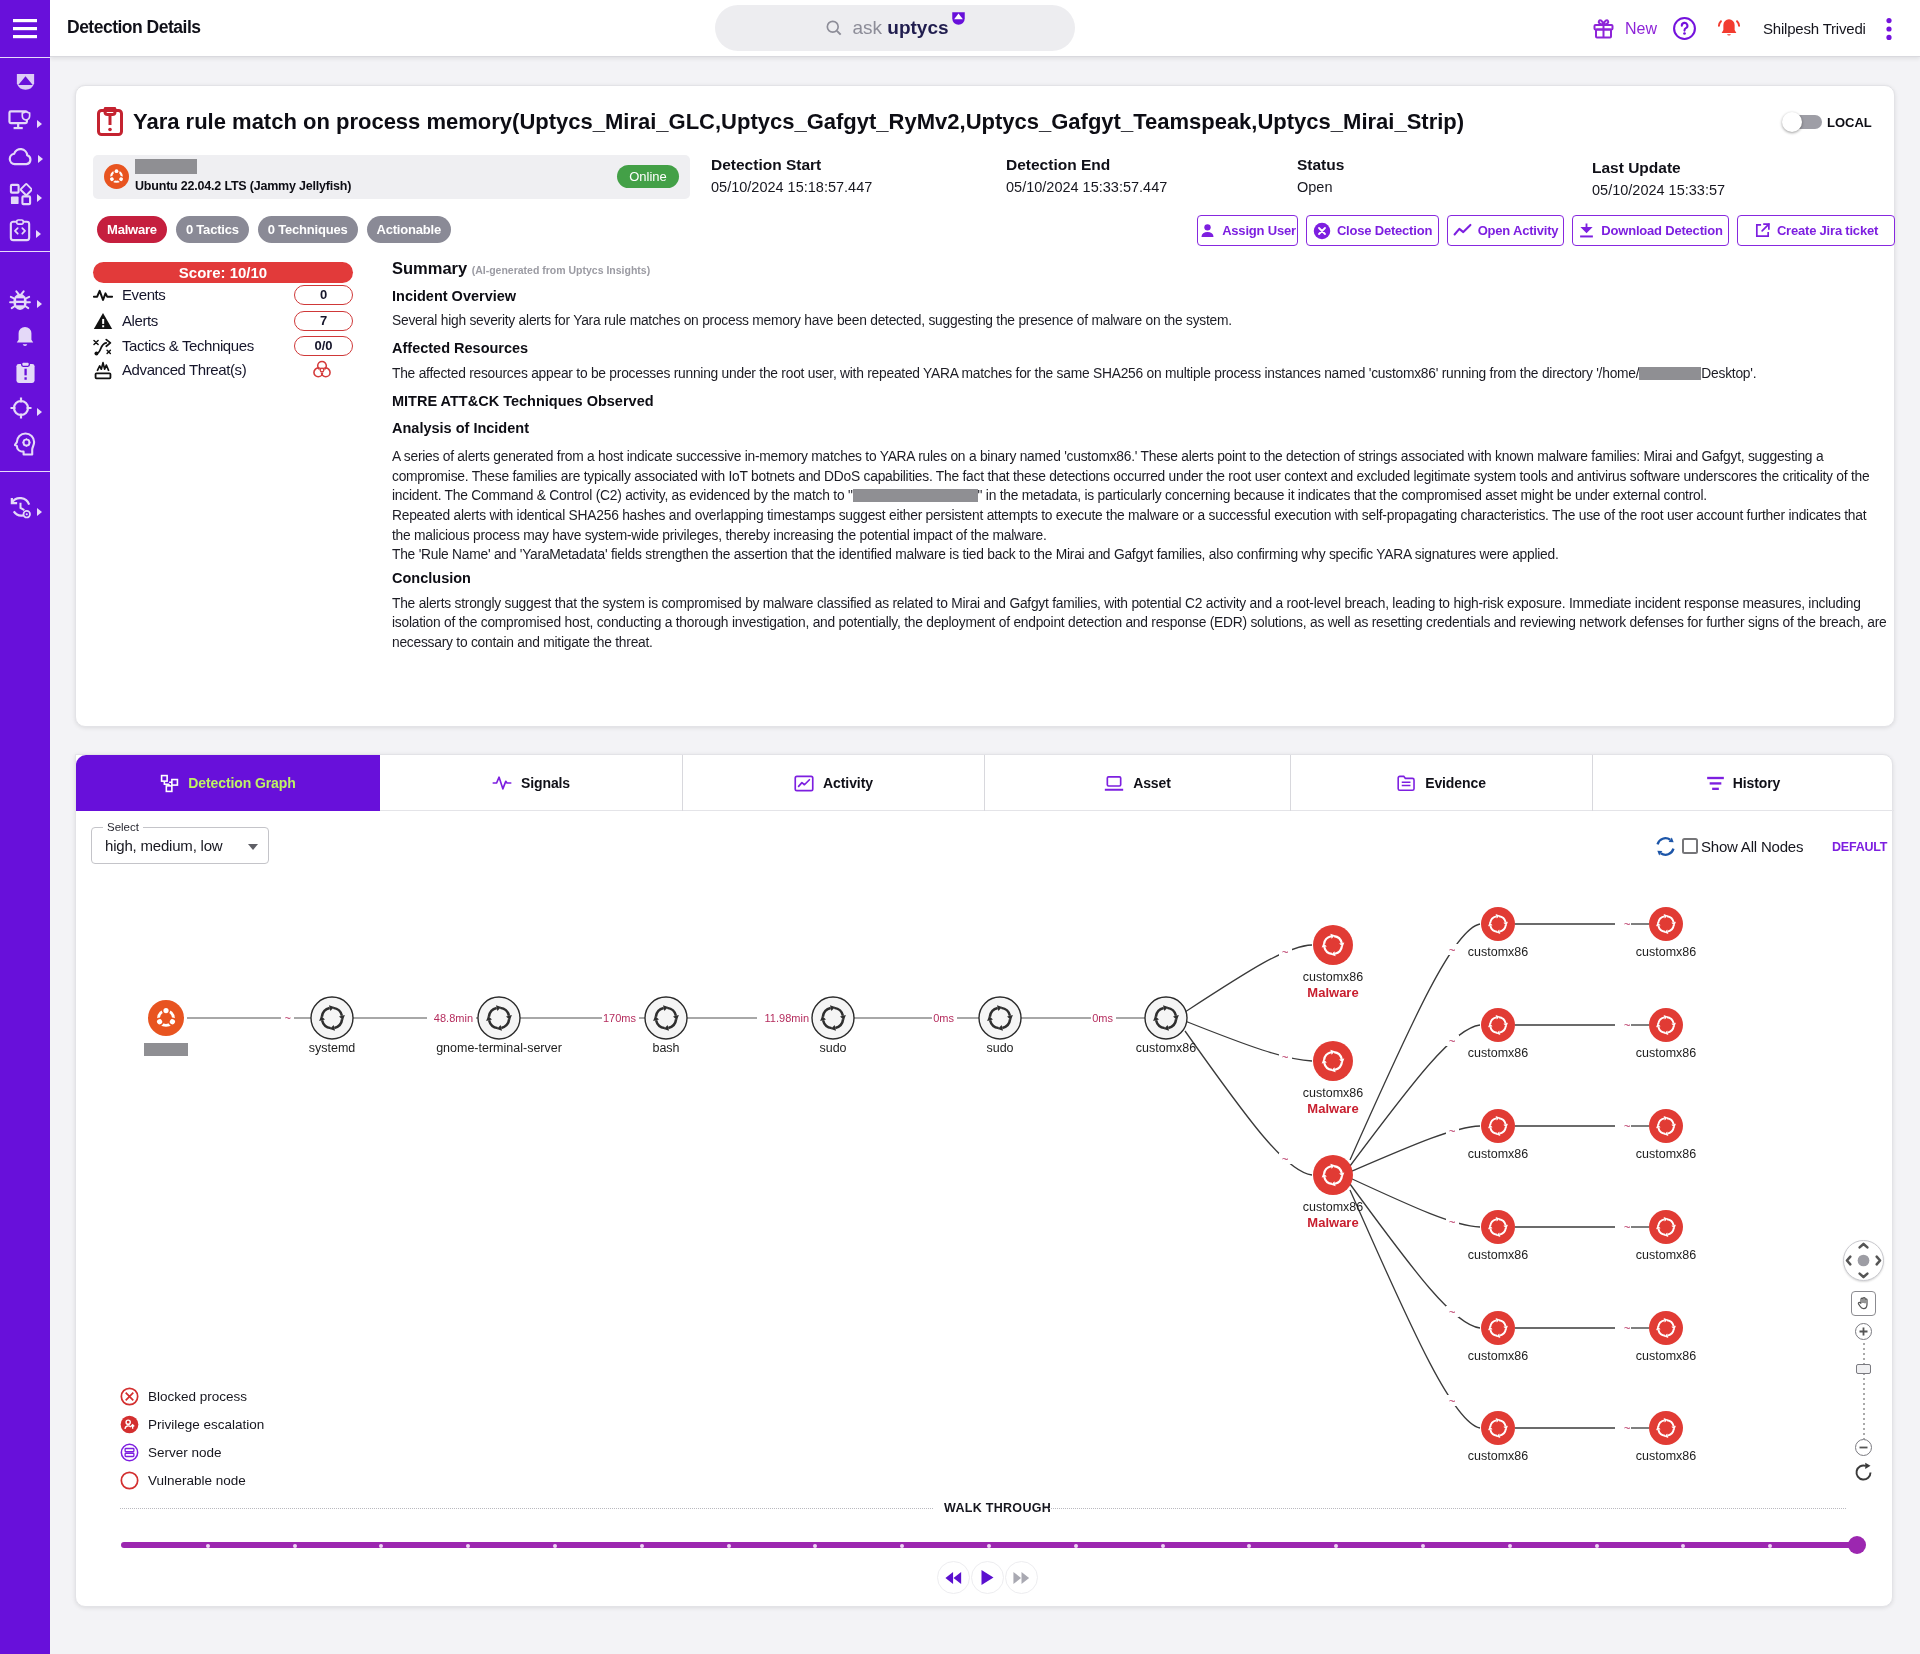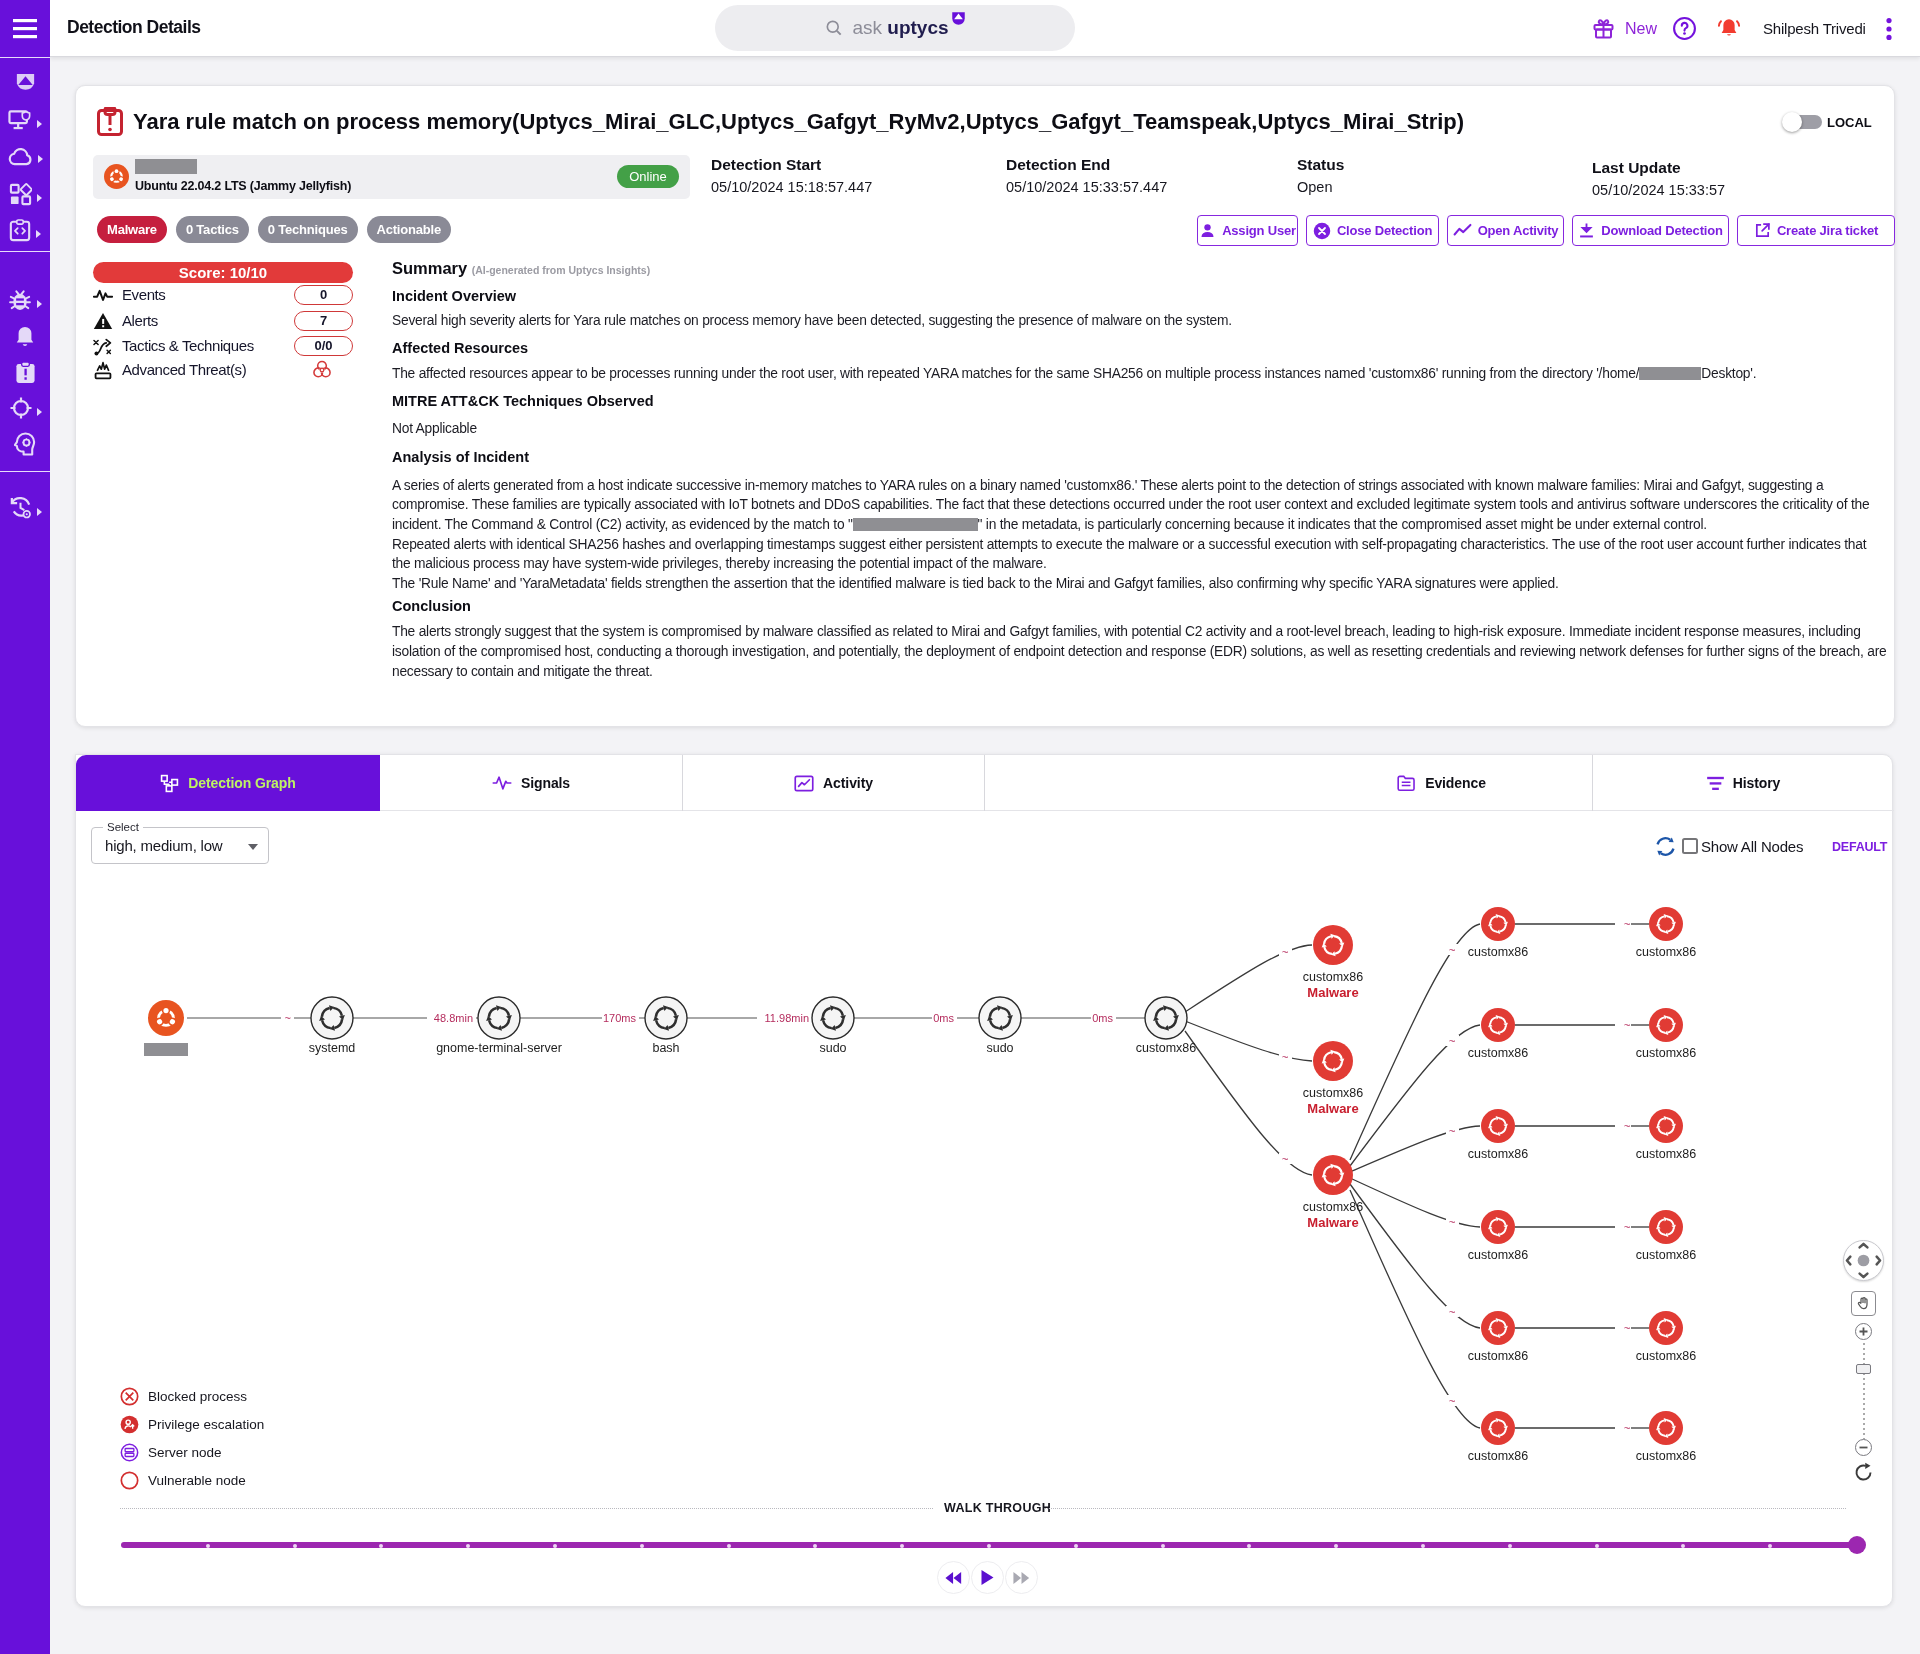--- a/index.html
+++ b/index.html
@@ -324,21 +324,20 @@
         </svg>
   </div>
 
   <div id="summary">
     <h2>Summary</h2> <span class="ai">(AI-generated from Uptycs Insights)</span>
     <h3 style="margin-top:8px">Incident Overview</h3>
     <p style="margin-top:6px">Several high severity alerts for Yara rule matches on process memory have been detected, suggesting the presence of malware on the system.</p>
     <h3 style="margin-top:8px">Affected Resources</h3>
     <p style="margin-top:7px">The affected resources appear to be processes running under the root user, with repeated YARA matches for the same SHA256 on multiple process instances named 'customx86' running from the directory '/home/<span class="redact" style="width:62px;height:13px;vertical-align:-2px"></span>Desktop'.</p>
     <h3 style="margin-top:9px">MITRE ATT&amp;CK Techniques Observed</h3>
-    <p style="margin-top:9px">Not Applicable</p>
     <h3 style="margin-top:9px">Analysis of Incident</h3>
     <p style="margin-top:10px">A series of alerts generated from a host indicate successive in-memory matches to YARA rules on a binary named 'customx86.' These alerts point to the detection of strings associated with known malware families: Mirai and Gafgyt, suggesting a compromise. These families are typically associated with IoT botnets and DDoS capabilities. The fact that these detections occurred under the root user context and excluded legitimate system tools and antivirus software underscores the criticality of the incident. The Command &amp; Control (C2) activity, as evidenced by the match to "<span class="redact" style="width:125px;height:13px;vertical-align:-2px"></span>" in the metadata, is particularly concerning because it indicates that the compromised asset might be under external control.<br>Repeated alerts with identical SHA256 hashes and overlapping timestamps suggest either persistent attempts to execute the malware or a successful execution with self-propagating characteristics. The use of the root user account further indicates that the malicious process may have system-wide privileges, thereby increasing the potential impact of the malware.<br>The 'Rule Name' and 'YaraMetadata' fields strengthen the assertion that the identified malware is tied back to the Mirai and Gafgyt families, also confirming why specific YARA signatures were applied.</p>
     <h3 style="margin-top:4px">Conclusion</h3>
     <p style="margin-top:7px">The alerts strongly suggest that the system is compromised by malware classified as related to Mirai and Gafgyt families, with potential C2 activity and a root-level breach, leading to high-risk exposure. Immediate incident response measures, including isolation of the compromised host, conducting a thorough investigation, and potentially, the deployment of endpoint detection and response (EDR) solutions, as well as resetting credentials and reviewing network defenses for further signs of the breach, are necessary to contain and mitigate the threat.</p>
   </div>
 </div>
 
 <div class="card" id="card2">
   <div id="tabs">
     <div class="tab" id="tab0" style="left:0;width:304px">
@@ -350,20 +349,25 @@
           </svg>Detection Graph</div>
     <div class="tab" style="left:607px;width:302px">
       <svg width="20" height="17" viewBox="0 0 24 20" fill="none" stroke="#7d1fe0" stroke-width="2">
             <rect x="1.5" y="1.5" width="21" height="17" rx="2"></rect>
             <path d="M5.5 13.5 L9.5 9 L12.5 11.5 L18.5 5.5" stroke-linecap="round" stroke-linejoin="round"></path>
           </svg>Activity</div>
     <div class="tab" style="left:304px;width:303px">
       <svg width="20" height="18" viewBox="0 0 24 20" fill="none" stroke="#7d1fe0" stroke-width="2" stroke-linecap="round" stroke-linejoin="round">
             <path d="M1.5 10 h4 L8.5 3 L13 17 L16.5 8 L18 10 h4.5"></path>
           </svg>Signals</div>
+    <div class="tab" style="left:909px;width:306px">
+      <svg width="20" height="17" viewBox="0 0 24 20" fill="none" stroke="#7d1fe0" stroke-width="2">
+            <rect x="4" y="2" width="16" height="11" rx="1.5"></rect>
+            <path d="M1 17.5 h22" stroke-width="2.4"></path>
+          </svg>Asset</div>
     <div class="tab" style="left:1215px;width:302px">
       <svg width="19" height="17" viewBox="0 0 24 21" fill="none" stroke="#7d1fe0" stroke-width="2">
             <path d="M1.5 3.5 a2 2 0 0 1 2 -2 h5 l2 2.5 h9 a2 2 0 0 1 2 2 V17 a2 2 0 0 1 -2 2 h-16 a2 2 0 0 1 -2 -2 Z"></path>
             <path d="M6 9 h11 M6 13 h11"></path>
           </svg>Evidence</div>
     <div class="tab" style="left:1517px;width:301px;border-right:none;border-top-right-radius:10px">
       <svg width="17" height="15" viewBox="0 0 20 18" fill="#7d1fe0">
             <rect x="0" y="1" width="20" height="2.8"></rect>
             <rect x="3" y="7.5" width="14" height="2.8"></rect>
             <rect x="6" y="14" width="8" height="2.8"></rect>

